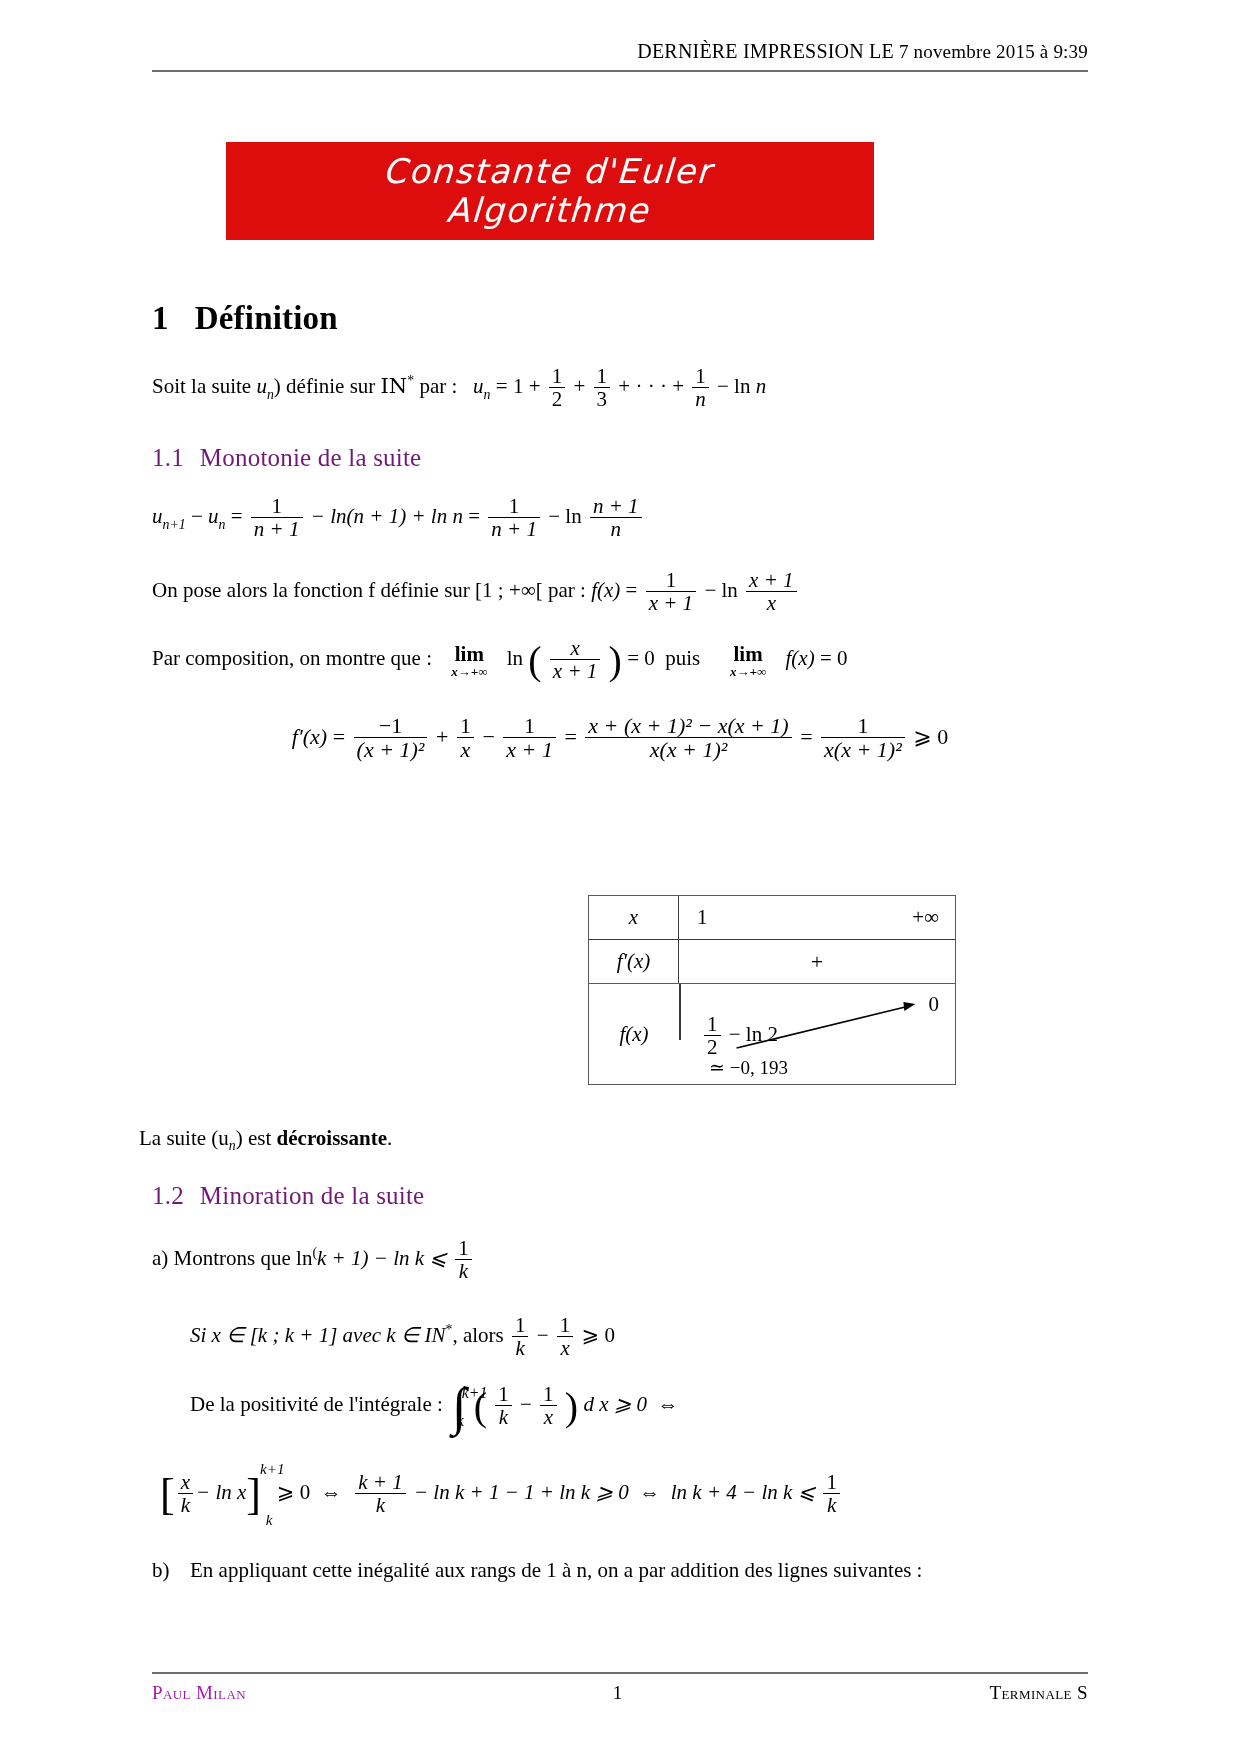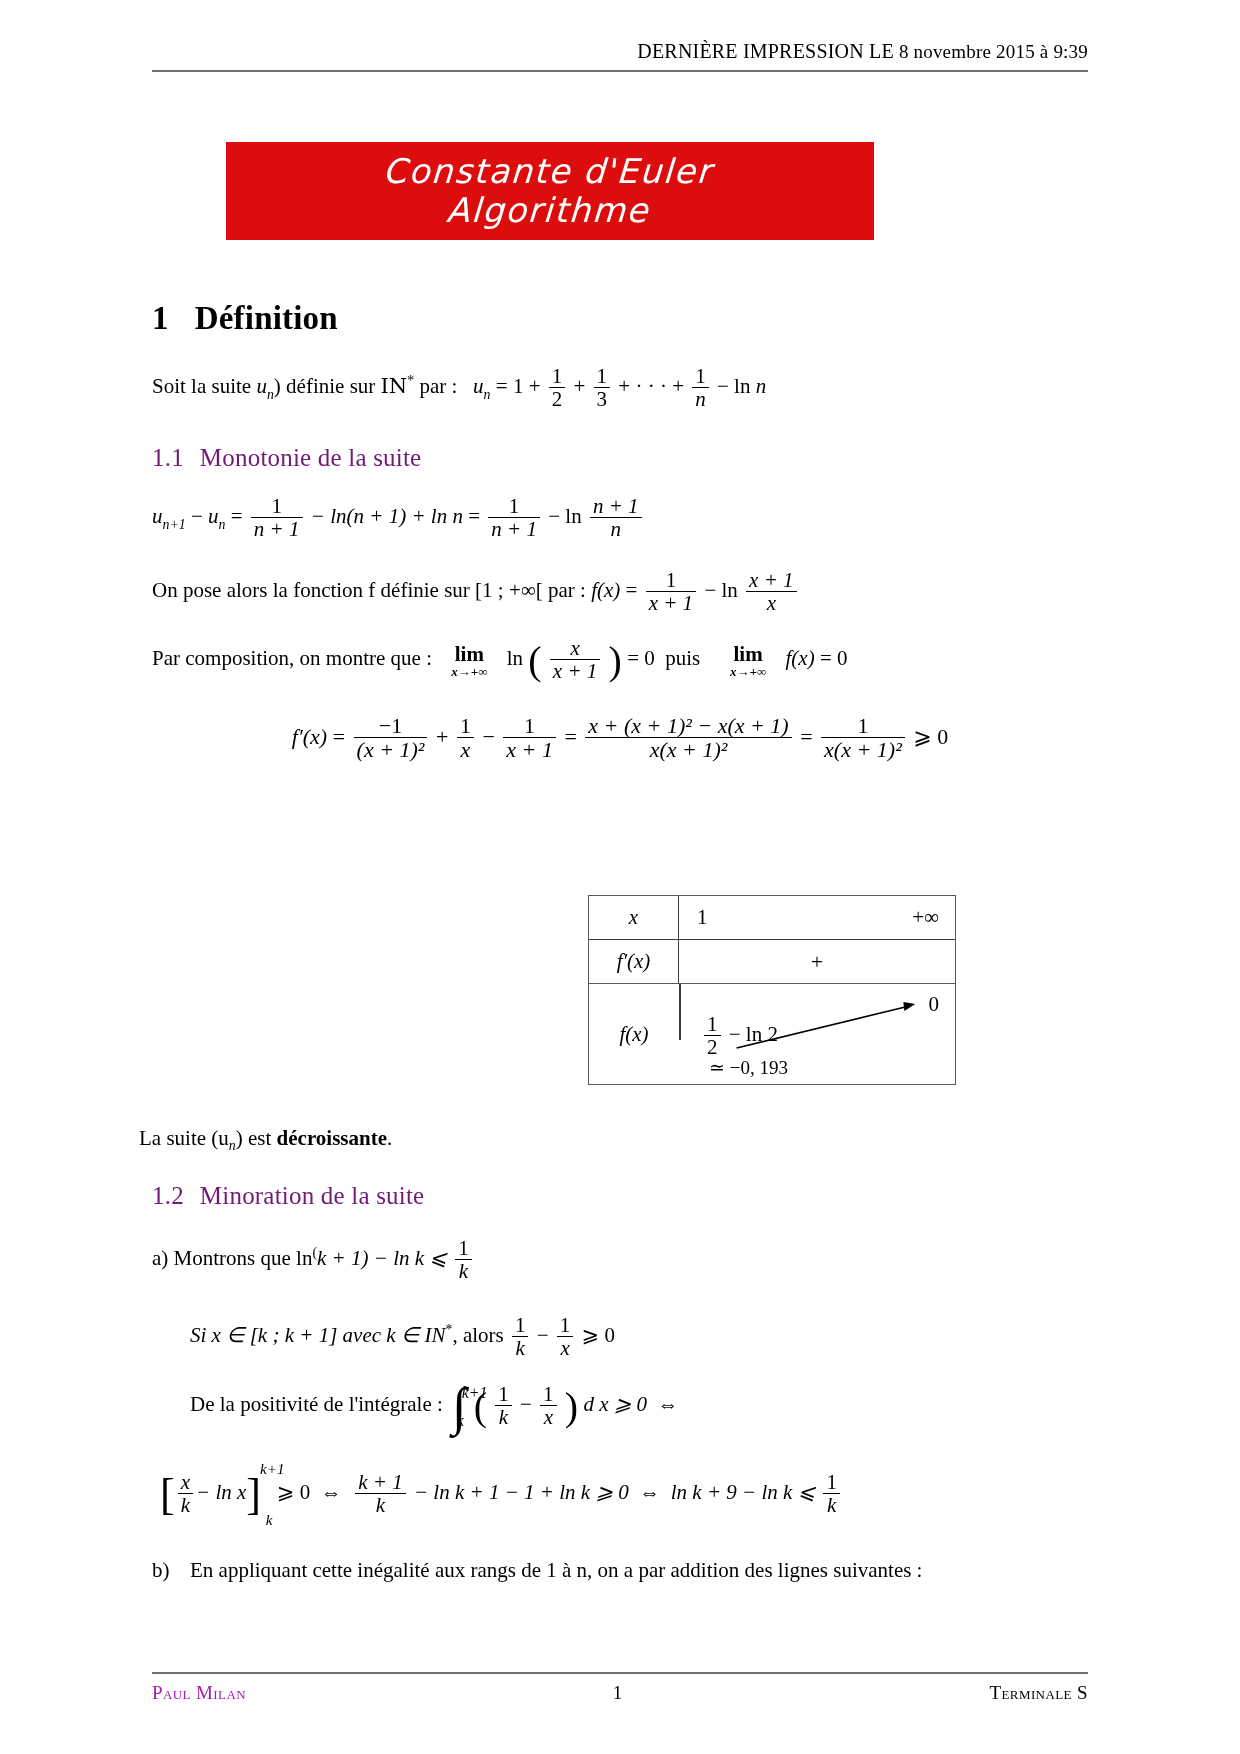--- a/index.html
+++ b/index.html
@@ -283,21 +283,21 @@
   }
   .footer .right { color: #000; }
 </style>
 </head>
 <body>
 
 <div class="page">
 
   <div class="header">
     <span class="sc">DERNIÈRE IMPRESSION LE</span>
-    <span>8 novembre 2015</span>
+    <span>7 novembre 2015</span>
     <span>à</span>
     <span>9:39</span>
   </div>
   <div class="rule-top"></div>
 
   <div class="banner">
     <div class="banner-line">Constante d'Euler</div>
     <div class="banner-line">Algorithme</div>
   </div>
 
@@ -449,21 +449,21 @@
     <span class="sqbr">
       <span class="brk-big">[</span><span class="frac bigfrac m"><span class="n">x</span><span class="d">k</span></span><span class="m">− ln x</span><span class="brk-big">]</span>
       <span class="ub">k+1</span>
       <span class="lb">k</span>
     </span>
     &nbsp;&nbsp;<span>⩾ 0</span>
     &nbsp;<span>⇔</span>&nbsp;
     <span class="frac bigfrac m"><span class="n">k + 1</span><span class="d">k</span></span>
     <span class="m">− ln k + 1 − 1 + ln k ⩾ 0</span>
     &nbsp;<span>⇔</span>&nbsp;
-    <span class="m">ln k + 9 − ln k ⩽</span>
+    <span class="m">ln k + 4 − ln k ⩽</span>
     <span class="frac bigfrac"><span class="n">1</span><span class="d m">k</span></span>
   </div>
 
   <div class="blk" style="left:152px; top:1556px; width:936px;">
     <span style="float:left; margin-right:14px;">b)</span>
     <span style="display:block; margin-left:38px;">En appliquant cette inégalité aux rangs de 1 à n, on a par addition des lignes suivantes :</span>
   </div>
 
   <div class="rule-bot"></div>
   <div class="footer">

